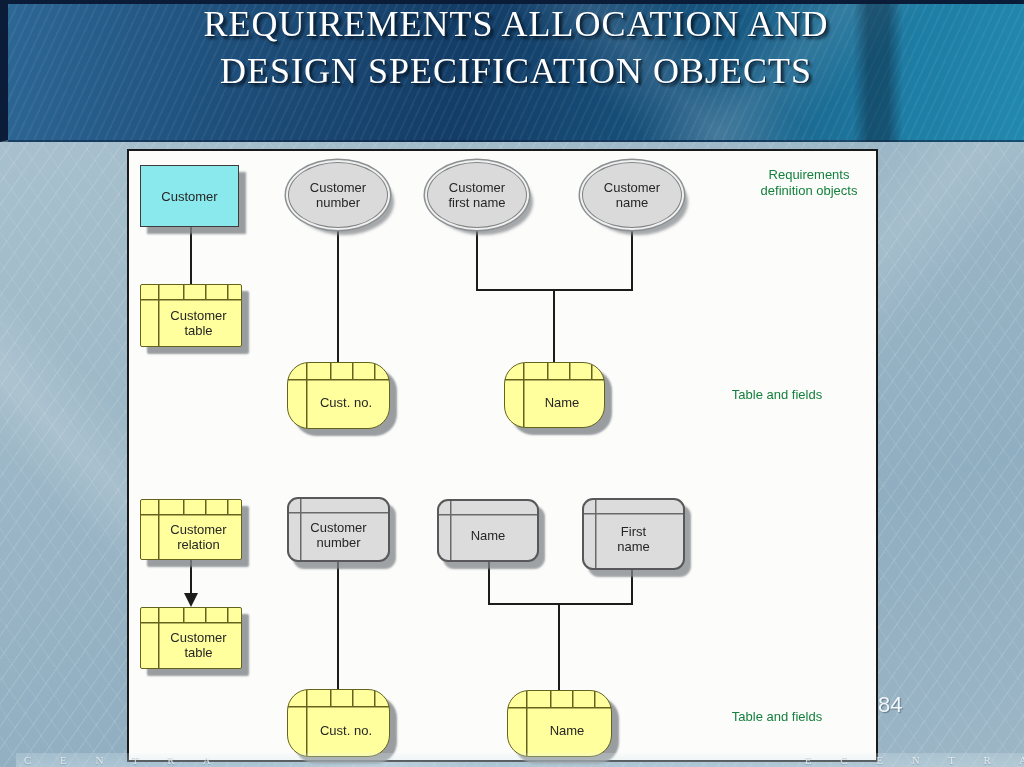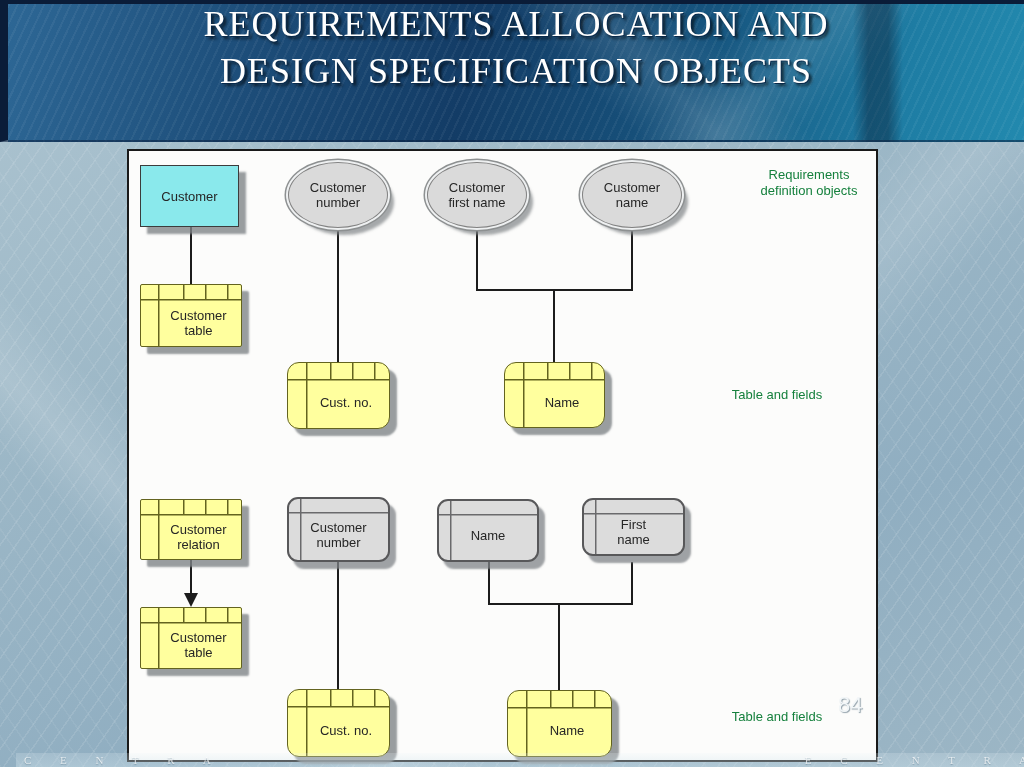--- a/index.html
+++ b/index.html
@@ -55,21 +55,21 @@
     background-image:
       linear-gradient(#63631f,#63631f),linear-gradient(#63631f,#63631f),
       linear-gradient(#63631f,#63631f),linear-gradient(#63631f,#63631f),
       linear-gradient(#63631f,#63631f);
     background-position:0 14px,17px 0,42px 0,64px 0,86px 0;
     background-size:100% 1.5px,1.5px 100%,1.5px 15px,1.5px 15px,1.5px 15px;
     box-shadow:7px 7px 2px rgba(128,132,136,0.8);}
   .tbl .txt,.fld .txt{padding:14px 0 0 15px;}
 
   
-  .fld{background-color:#ffff9e;border:1.5px solid #63631f;border-radius:12px;
+  .fld{background-color:#ffff9e;border:1.5px solid #63631f;border-radius:22px;
     background-repeat:no-repeat;
     background-image:
       linear-gradient(#63631f,#63631f),linear-gradient(#63631f,#63631f),
       linear-gradient(#63631f,#63631f),linear-gradient(#63631f,#63631f),
       linear-gradient(#63631f,#63631f);
     background-position:0 16px,18px 0,42px 0,64px 0,86px 0;
     background-size:100% 1.5px,1.5px 100%,1.5px 17px,1.5px 17px,1.5px 17px;
     box-shadow:7px 7px 2px rgba(128,132,136,0.8);align-items:center;}
 
   
@@ -77,21 +77,21 @@
     background-repeat:no-repeat;
     background-image:linear-gradient(#6a6a6c,#6a6a6c),linear-gradient(#6a6a6c,#6a6a6c);
     background-position:0 13px,11px 0;
     background-size:100% 1.5px,1.5px 100%;
     box-shadow:6px 7px 2px rgba(128,132,136,0.75);}
   .obj .txt{padding-top:10px;}
 
   .side-label{position:absolute;text-align:center;font-size:13px;line-height:16px;color:#15803d;white-space:pre-line;}
 
   
-  .page-number{position:absolute;left:838px;top:692px;font-size:22px;color:#f2f6f8;
+  .page-number{position:absolute;left:878px;top:692px;font-size:22px;color:#f2f6f8;
     text-shadow:1px 1px 1px rgba(40,70,90,0.5);}
   .watermark-band{position:absolute;left:16px;bottom:0;width:1024px;height:14px;
     background:linear-gradient(rgba(236,245,249,0.20),rgba(205,225,234,0.45));}
   .wm{position:absolute;bottom:1px;font-family:"Liberation Serif","DejaVu Serif",serif;
     font-size:11px;letter-spacing:13px;color:rgba(255,255,255,0.72);
     text-shadow:0 1px 1px rgba(90,120,140,0.5);white-space:nowrap;}
   .wm-left{left:8px;}
   .wm-right{right:0;}
 </style>
 </head>
@@ -169,21 +169,21 @@
 
     <div class="node obj" style="left:158px;top:346px;width:103px;height:65px">
       <span class="txt">Customer
 number</span>
     </div>
 
     <div class="node obj" style="left:308px;top:348px;width:102px;height:63px">
       <span class="txt">Name</span>
     </div>
 
-    <div class="node obj" style="left:453px;top:347px;width:103px;height:58px">
+    <div class="node obj" style="left:453px;top:347px;width:103px;height:72px">
       <span class="txt">First
 name</span>
     </div>
 
 
     <div class="node fld" style="left:158px;top:538px;width:103px;height:68px">
       <span class="txt">Cust. no.</span>
     </div>
 
     <div class="node fld" style="left:378px;top:539px;width:105px;height:67px">

